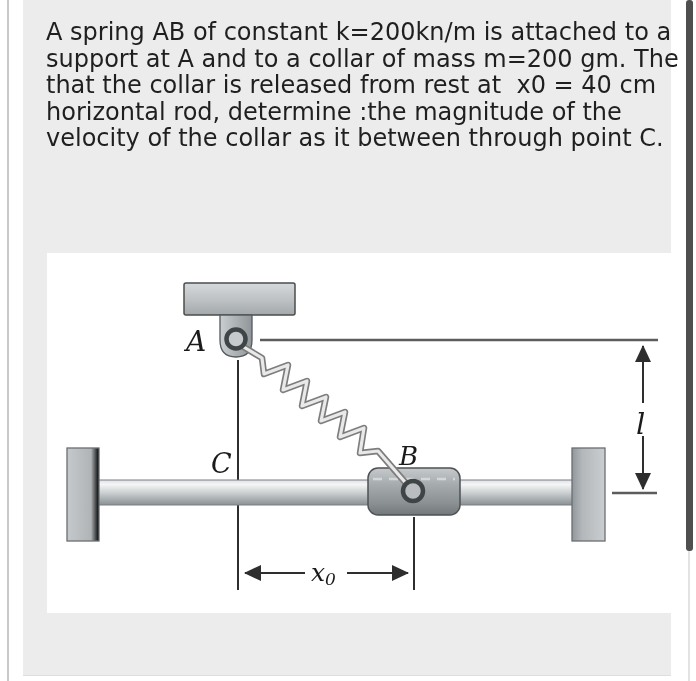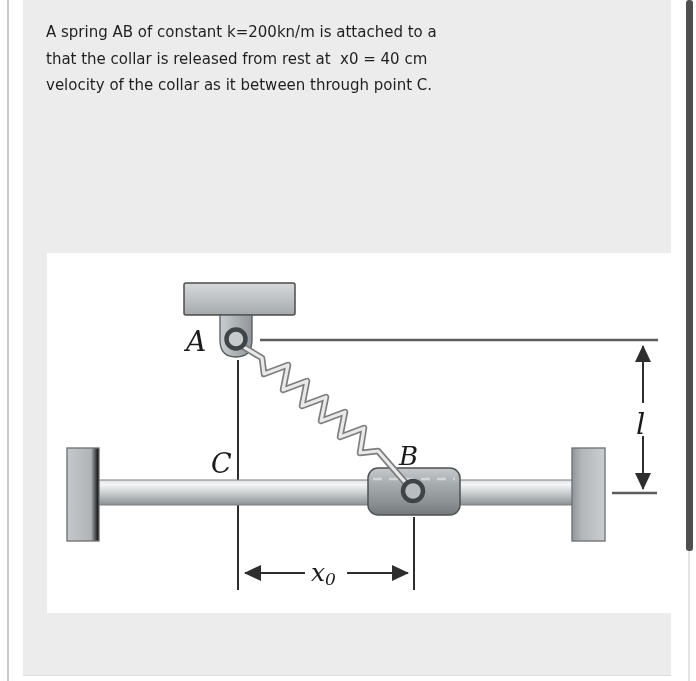--- a/index.html
+++ b/index.html
@@ -10,21 +10,21 @@
   }
   .left-divider{
     position:absolute;left:7px;top:0;width:2px;height:681px;background:#c9c9c9;
   }
   .content{
     position:absolute;left:23px;top:0;width:648px;height:675px;
     background:#ececec;border-bottom:1px solid #dedede;
   }
   .problem-text{
     position:absolute;left:23px;top:19px;width:605px;
-    color:#1f1f1f;font-size:15px;line-height:26.5px;
+    color:#1f1f1f;font-size:24px;line-height:26.5px;
   }
   .text-line{white-space:pre;}
   .diagram-panel{
     position:absolute;left:24px;top:253px;width:625px;height:360px;
     background:#ffffff;
   }
   .diagram-panel svg{position:absolute;left:0;top:0;}
   .scroll-track{
     position:absolute;left:688px;top:0;width:2px;height:681px;background:#e3e3e3;
   }
@@ -36,21 +36,23 @@
 </style>
 </head>
 <body>
 
 <div class="left-divider"></div>
 
 <div class="content">
 
   <div class="problem-text">
     <div class="text-line">A spring AB of constant k=200kn/m is attached to a</div>
+    <div class="text-line">support at A and to a collar of mass m=200 gm. The</div>
     <div class="text-line">that the collar is released from rest at  x0 = 40 cm</div>
+    <div class="text-line">horizontal rod, determine :the magnitude of the</div>
     <div class="text-line">velocity of the collar as it between through point C.</div>
   </div>
 
   <div class="diagram-panel">
     <svg width="625" height="360" viewBox="0 0 625 360">
       <defs>
         <linearGradient id="slabGrad" x1="0" y1="0" x2="0" y2="1">
           <stop offset="0" stop-color="#d6d9db"></stop>
           <stop offset="0.55" stop-color="#bcc0c2"></stop>
           <stop offset="1" stop-color="#a3a8ab"></stop>

